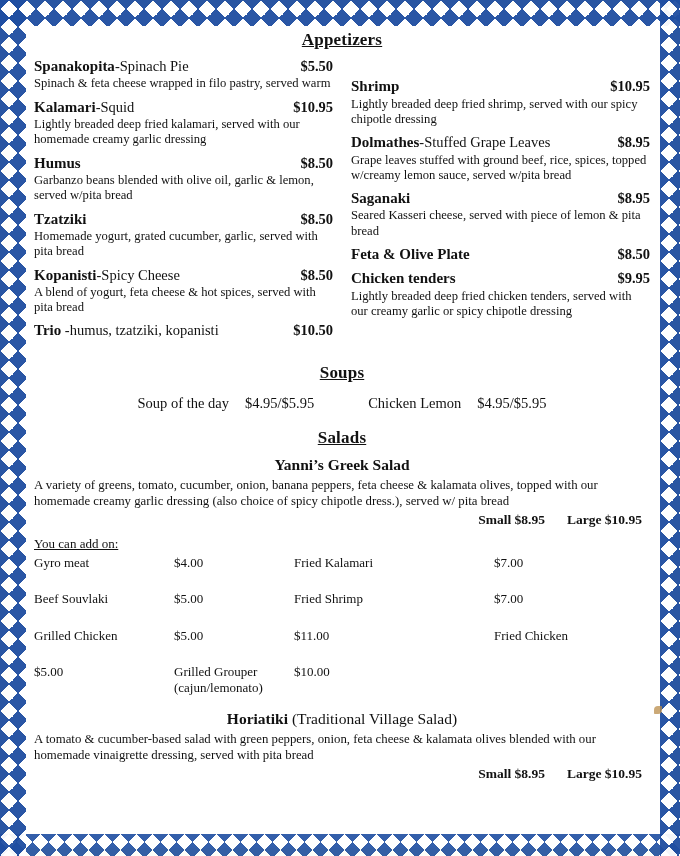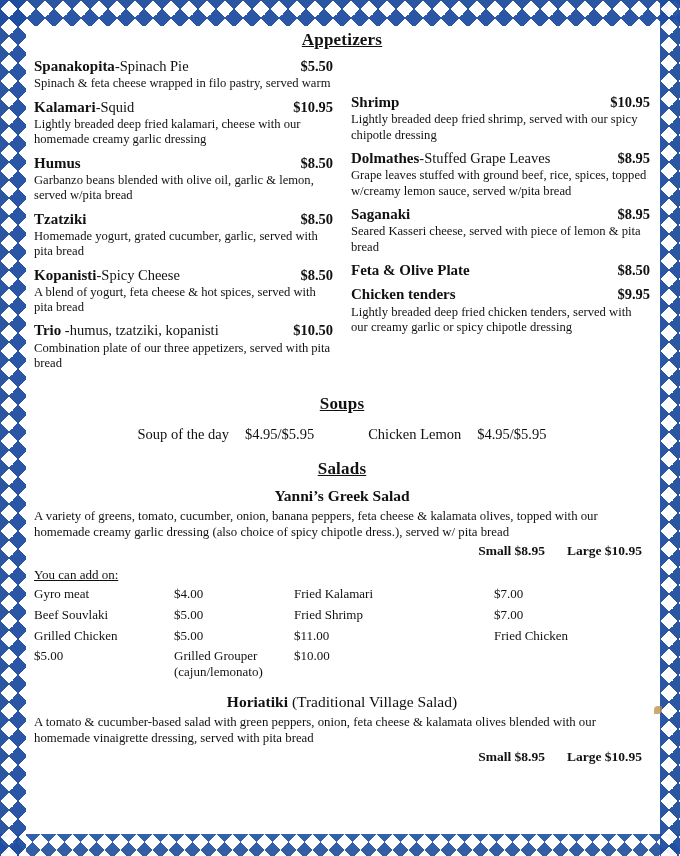--- a/index.html
+++ b/index.html
@@ -172,21 +172,21 @@
   .size-line .gap { display: inline-block; width: 22px; }
 
   .addon-label {
     font-size: 13px;
     text-decoration: underline;
     margin: 8px 0 3px 0;
   }
   .addon-grid {
     display: grid;
     grid-template-columns: 140px 120px 200px auto;
-    row-gap: 5px;
+    row-gap: 21px;
     font-size: 13px;
   }
   .addon-grid div { line-height: 1.2; }
 
   .hr-space { height: 14px; }
   .tiny-mark {
     position: absolute;
     right: 18px;
     top: 706px;
     width: 8px; height: 8px;
@@ -219,21 +219,21 @@
             <div class="price">$5.50</div>
           </div>
           <div class="item-desc">Spinach &amp; feta cheese wrapped in filo pastry, served warm</div>
         </div>
 
         <div class="item">
           <div class="item-head">
             <div class="item-name"><b>Kalamari</b><span>-Squid</span></div>
             <div class="price">$10.95</div>
           </div>
-          <div class="item-desc">Lightly breaded deep fried kalamari, cheese with our homemade creamy garlic dressing</div>
+          <div class="item-desc">Lightly breaded deep fried kalamari, served with our homemade creamy garlic dressing</div>
         </div>
 
         <div class="item">
           <div class="item-head">
             <div class="item-name"><b>Humus</b><span></span></div>
             <div class="price">$8.50</div>
           </div>
           <div class="item-desc">Garbanzo beans blended with olive oil, garlic &amp; lemon, served w/pita bread</div>
         </div>
 
@@ -251,21 +251,20 @@
             <div class="price">$8.50</div>
           </div>
           <div class="item-desc">A blend of yogurt, feta cheese &amp; hot spices, served with pita bread</div>
         </div>
 
         <div class="item">
           <div class="item-head">
             <div class="item-name"><b>Trio</b><span> -humus, tzatziki, kopanisti</span></div>
             <div class="price">$10.50</div>
           </div>
-          <div class="item-desc">Combination plate of our three appetizers, served with pita bread</div>
         </div>
 
       </div>
 
       <div class="col">
 
         <div class="item">
           <div class="item-head">
             <div class="item-name"><b>Shrimp</b><span></span></div>
             <div class="price">$10.95</div>

